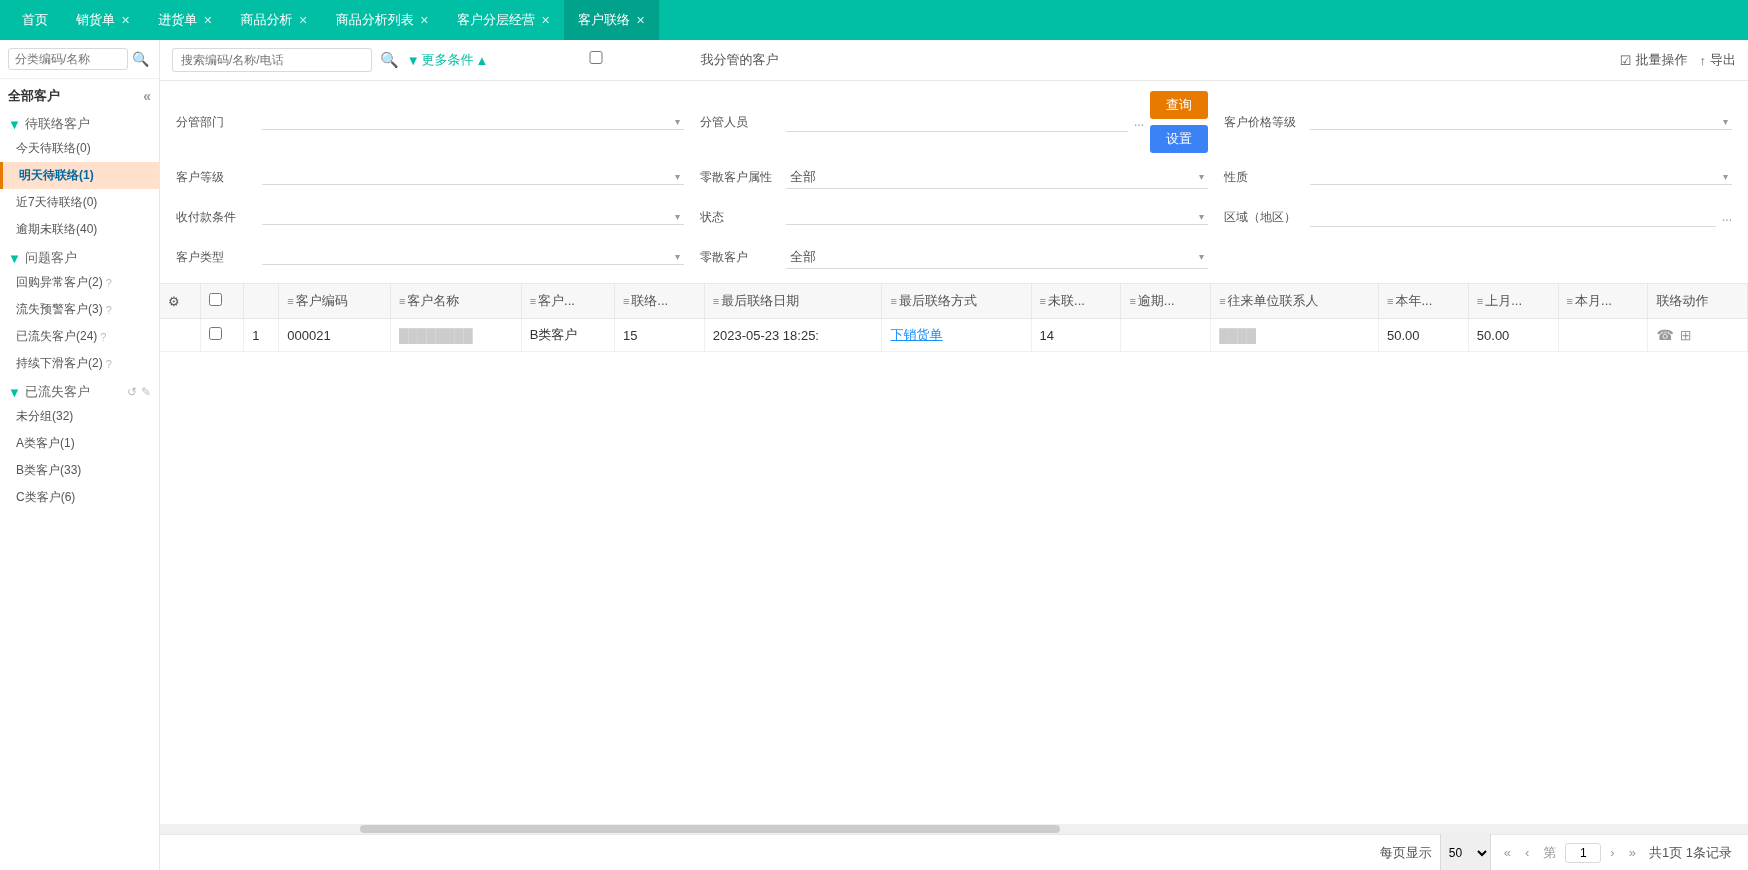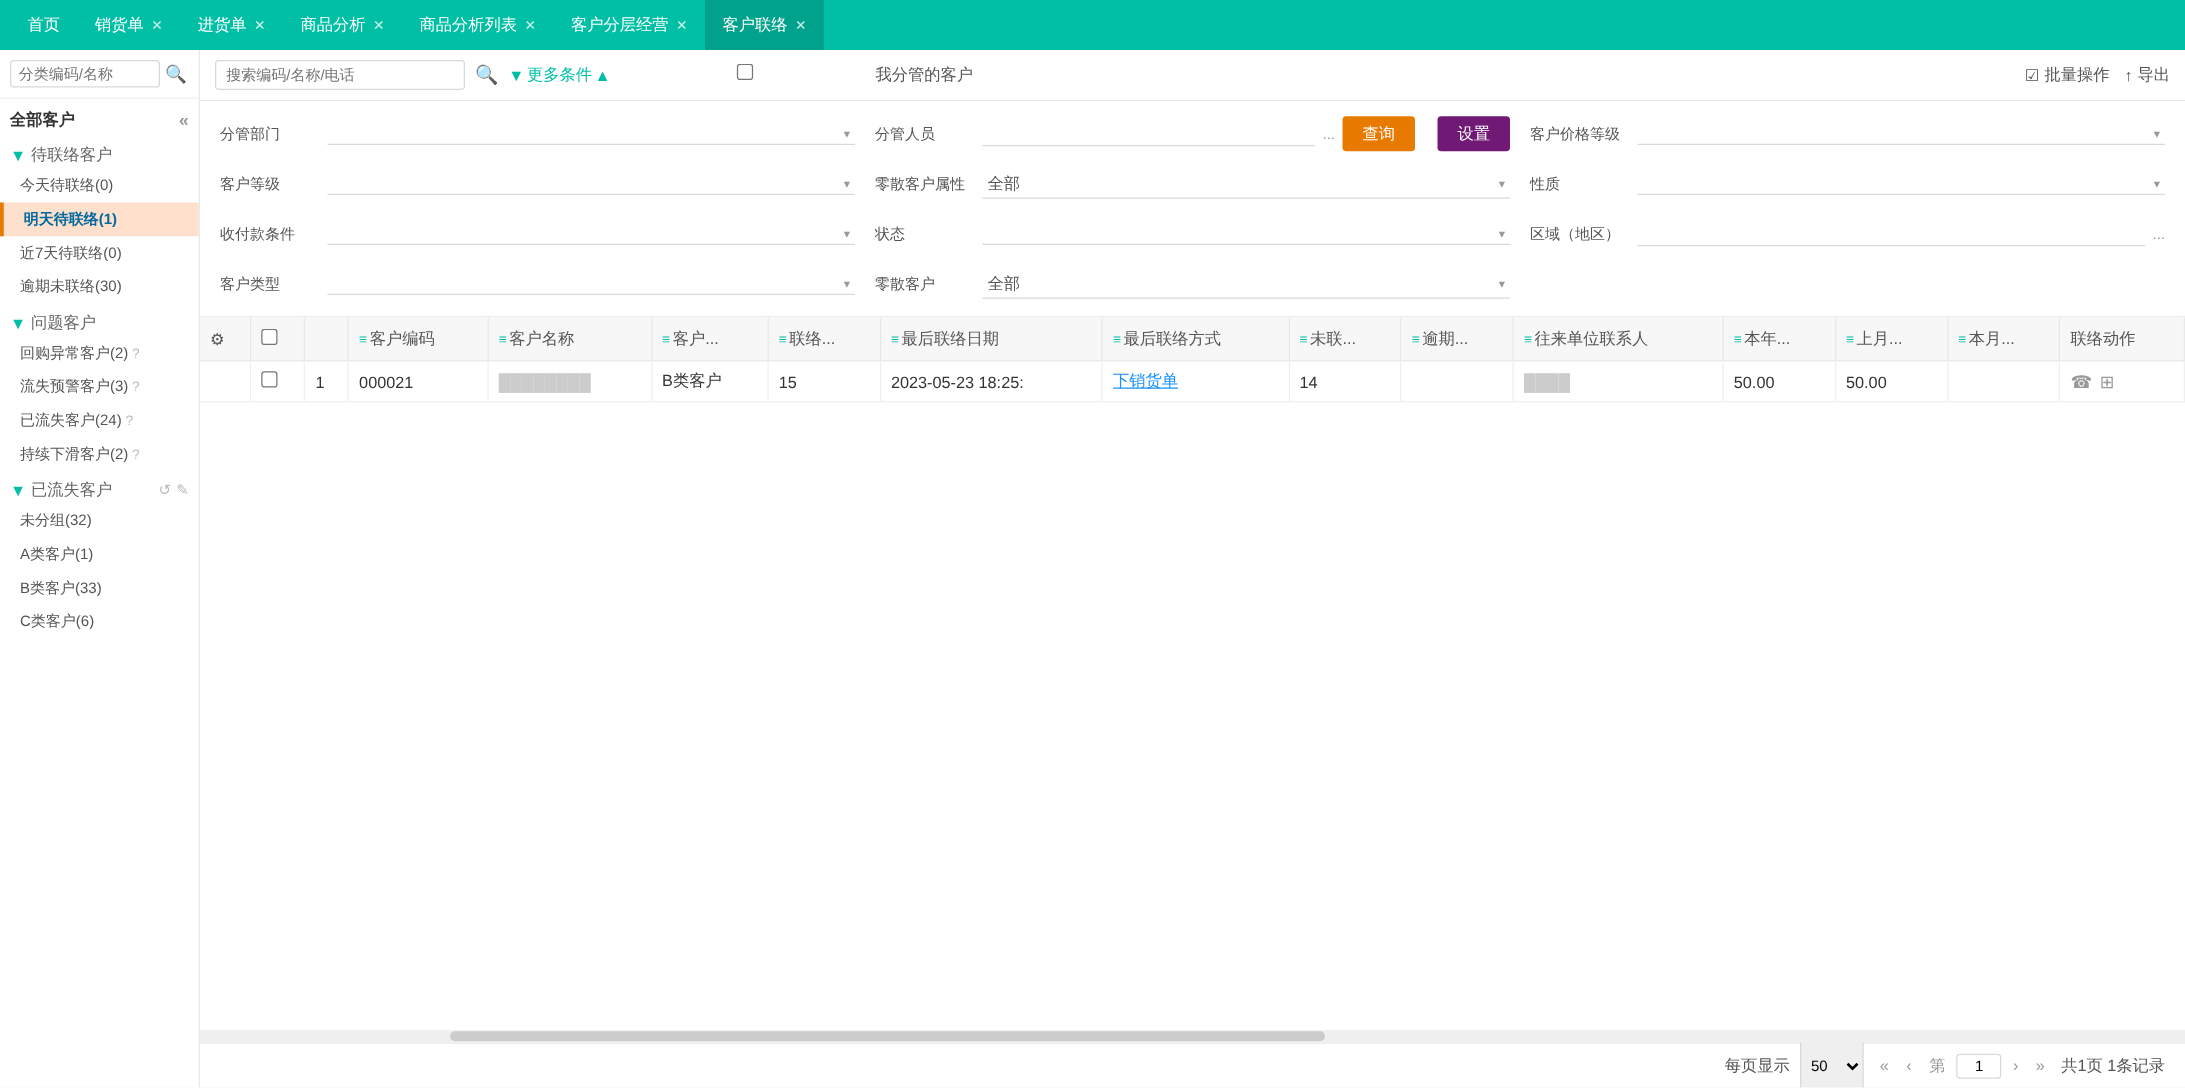--- a/index.html
+++ b/index.html
@@ -196,36 +196,36 @@
       border-bottom: 1px solid #d9d9d9;
       padding: 2px 4px;
       cursor: pointer;
       font-size: 12px;
       color: #555;
       min-width: 120px;
     }
     .filter-select .chevron { color: #999; font-size: 10px; }
     .filter-actions {
       display: flex;
-      flex-direction: row;
+      flex-direction: column;
       align-items: center;
       justify-content: center;
-      gap: 18px;
+      gap: 6px;
     }
     .btn-query {
       background: #e87a00;
       color: white;
       border: none;
       border-radius: 3px;
       padding: 5px 16px;
       cursor: pointer;
       font-size: 13px;
     }
     .btn-settings {
-      background: #701a75;
+      background: #3b82f6;
       color: white;
       border: none;
       border-radius: 3px;
       padding: 5px 16px;
       cursor: pointer;
       font-size: 13px;
     }
     .filter-ellipsis { color: #999; font-size: 12px; cursor: pointer; }
 
     
@@ -369,21 +369,21 @@
       <span class="collapse-btn">«</span>
     </div>
 
     <div class="sidebar-group-label">
       <span class="triangle">▼</span>
       <span>待联络客户</span>
     </div>
     <div class="sidebar-item">今天待联络(0)</div>
     <div class="sidebar-item active">明天待联络(1)</div>
     <div class="sidebar-item">近7天待联络(0)</div>
-    <div class="sidebar-item">逾期未联络(30)</div>
+    <div class="sidebar-item">逾期未联络(40)</div>
 
     <div class="sidebar-group-label">
       <span class="triangle">▼</span>
       <span>问题客户</span>
     </div>
     <div class="sidebar-item question-group">回购异常客户(2)<span class="help-icon">?</span></div>
     <div class="sidebar-item question-group">流失预警客户(3)<span class="help-icon">?</span></div>
     <div class="sidebar-item question-group">已流失客户(24)<span class="help-icon">?</span></div>
     <div class="sidebar-item question-group">持续下滑客户(2)<span class="help-icon">?</span></div>
 

